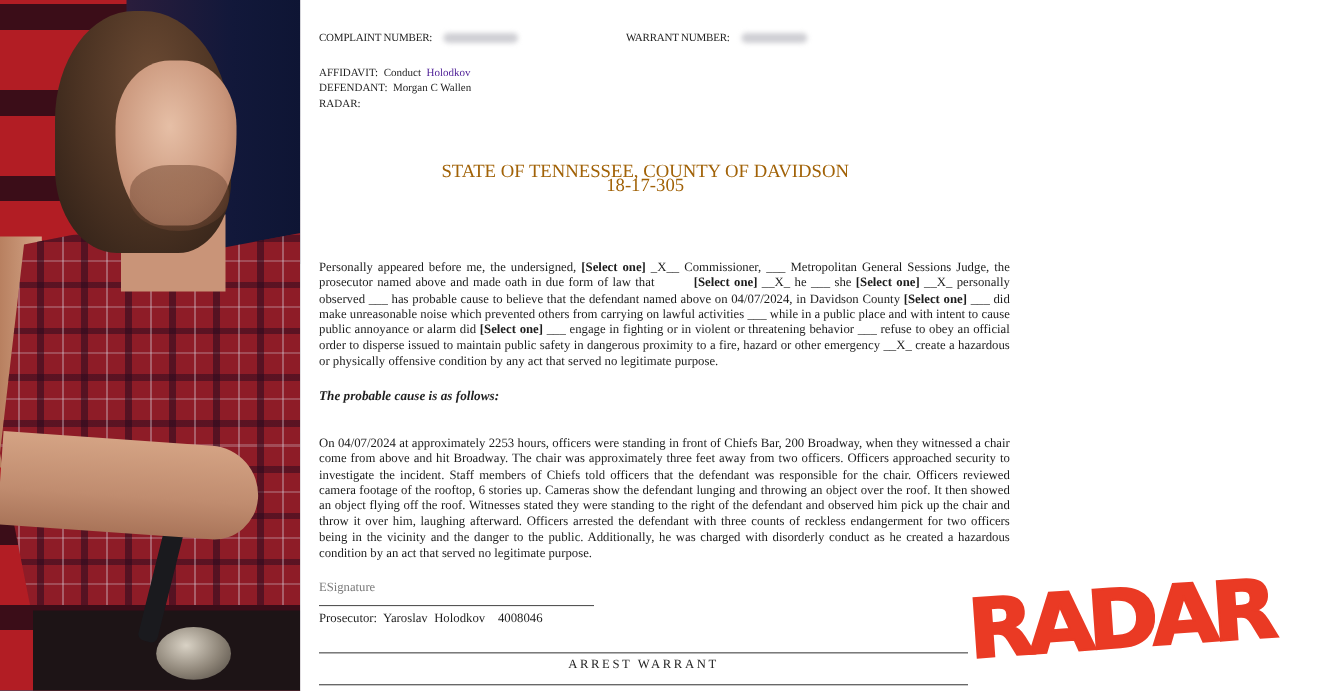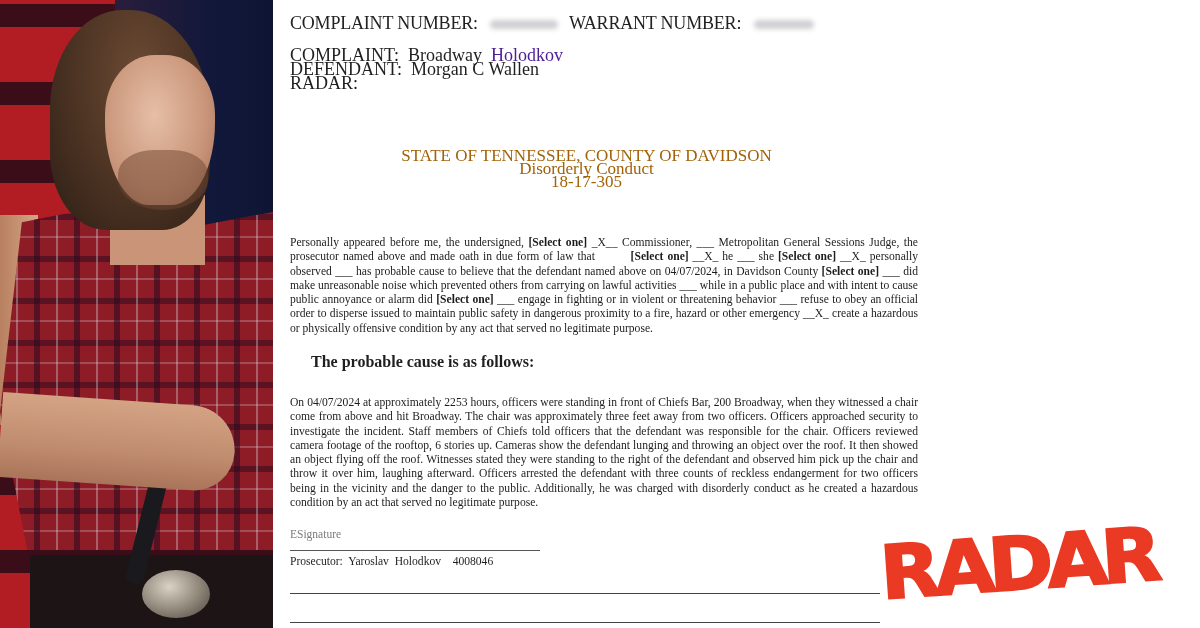--- a/index.html
+++ b/index.html
@@ -74,39 +74,39 @@
   .photo .mic {
     position:absolute; left:140px; top:455px; width:18px; height:130px;
     background:#1a1a1e; transform:rotate(14deg); border-radius:6px;
   }
 
   
   .doc {
     position:absolute; left:273px; top:0; width:927px; height:628px;
     background:#ffffff;
   }
-  .row { position:absolute; font-size:18px; line-height:14px; white-space:nowrap; }
+  .row { position:absolute; font-size:10px; line-height:14px; white-space:nowrap;margin-top:12px; }
   .label { color:#222; letter-spacing:-0.2px; }
   .redact {
     display:inline-block; vertical-align:middle; height:9px; border-radius:5px;
     background:#cfcfd4; filter:blur(2.5px); margin-left:8px;
   }
   .gray { color:#4c1d95; }
 
   .title-block {
     position:absolute; left:0; top:150px; width:627px; text-align:center;
     font-size:17px; line-height:12.8px; color:#a16207;
   }
   .para {
     position:absolute; left:17px; width:628px;
     font-size:11.6px; line-height:14.3px; text-align:justify; color:#1c1c1c;margin-top:14px;
   }
   .para b { font-weight:bold; }
   .pc-head {
-    position:absolute; left:17px; top:353px; font-size:16px; font-weight:bold; margin-left:21px;
+    position:absolute; left:17px; top:353px; font-size:12px; font-weight:bold; font-style:italic;
   }
   .esig { position:absolute; left:17px; top:528px; font-size:11.5px; color:#7a7a7a; }
   .sigline { position:absolute; left:17px; top:550px; width:250px; border-top:1px solid #555; }
   .sig-label { position:absolute; left:17px; top:555px; font-size:11.6px; }
   .hline { position:absolute; left:17px; width:590px; border-top:1px solid #444; }
   .arrest { position:absolute; left:17px; top:598px; width:590px; text-align:center; font-size:11.5px; letter-spacing:2.4px; }
 
   
   .radar {
     position:absolute; left:884px; top:528px; width:316px; height:100px;
@@ -143,50 +143,50 @@
   <div class="row" style="left:17px; top:16px;">
     <span class="label">COMPLAINT NUMBER:</span>
     <span class="redact" style="width:68px;"></span>
   </div>
   <div class="row" style="left:296px; top:16px;">
     <span class="label">WARRANT NUMBER:</span>
     <span class="redact" style="width:60px;"></span>
   </div>
 
   <div class="row" style="left:17px; top:48px;">
-    <span>COMPLAINT:</span>&nbsp;
-    <span>Broadway</span>&nbsp;
+    <span>AFFIDAVIT:</span>&nbsp;
+    <span>Conduct</span>&nbsp;
     <span class="gray">Holodkov</span>
   </div>
   <div class="row" style="left:17px; top:62px;">
     <span>DEFENDANT:</span>&nbsp;
     <span>Morgan C Wallen</span>
   </div>
   <div class="row" style="left:17px; top:76px;">
     <span>RADAR:</span>
   </div>
 
   <div class="title-block">
     <div>STATE OF TENNESSEE, COUNTY OF DAVIDSON</div>
-    <div>Disorderly Conduct</div>
     <div>18-17-305</div>
   </div>
 
   <div class="para" style="top:222px;">
     <span>Personally appeared before me, the undersigned,</span>
     <b>[Select one]</b><span> _X__ Commissioner, ___ Metropolitan General Sessions Judge, the prosecutor named above and made oath in due form of law that </span>&nbsp;&nbsp;&nbsp;&nbsp;&nbsp;&nbsp;&nbsp;&nbsp;<b>[Select one]</b><span> __X_ he ___ she </span><b>[Select one]</b><span> __X_ personally observed ___ has probable cause to believe that the defendant named above on 04/07/2024, in Davidson County </span><b>[Select one]</b><span> ___ did make unreasonable noise which prevented others from carrying on lawful activities ___ while in a public place and with intent to cause public annoyance or alarm did </span><b>[Select one]</b><span> ___ engage in fighting or in violent or threatening behavior ___ refuse to obey an official order to disperse issued to maintain public safety in dangerous proximity to a fire, hazard or other emergency __X_ create a hazardous or physically offensive condition by any act that served no legitimate purpose.</span>
   </div>
 
   <div class="pc-head">The probable cause is as follows:</div>
 
   <div class="para" style="top:382px;">On 04/07/2024 at approximately 2253 hours, officers were standing in front of Chiefs Bar, 200 Broadway, when they witnessed a chair come from above and hit Broadway. The chair was approximately three feet away from two officers. Officers approached security to investigate the incident. Staff members of Chiefs told officers that the defendant was responsible for the chair. Officers reviewed camera footage of the rooftop, 6 stories up. Cameras show the defendant lunging and throwing an object over the roof. It then showed an object flying off the roof. Witnesses stated they were standing to the right of the defendant and observed him pick up the chair and throw it over him, laughing afterward. Officers arrested the defendant with three counts of reckless endangerment for two officers being in the vicinity and the danger to the public. Additionally, he was charged with disorderly conduct as he created a hazardous condition by an act that served no legitimate purpose.</div>
 
   <div class="esig">ESignature</div>
   <div class="sigline"></div>
   <div class="sig-label" style="white-space:pre;text-align:center;">Prosecutor:  Yaroslav  Holodkov    4008046</div>
 
   <div class="hline" style="top:593px;"></div>
+  <div class="arrest">ARREST WARRANT</div>
   <div class="hline" style="top:622px;"></div>
 </div>
 
 <div class="radar">
   <span>RADAR</span>
 </div>
 
 </body></html>

